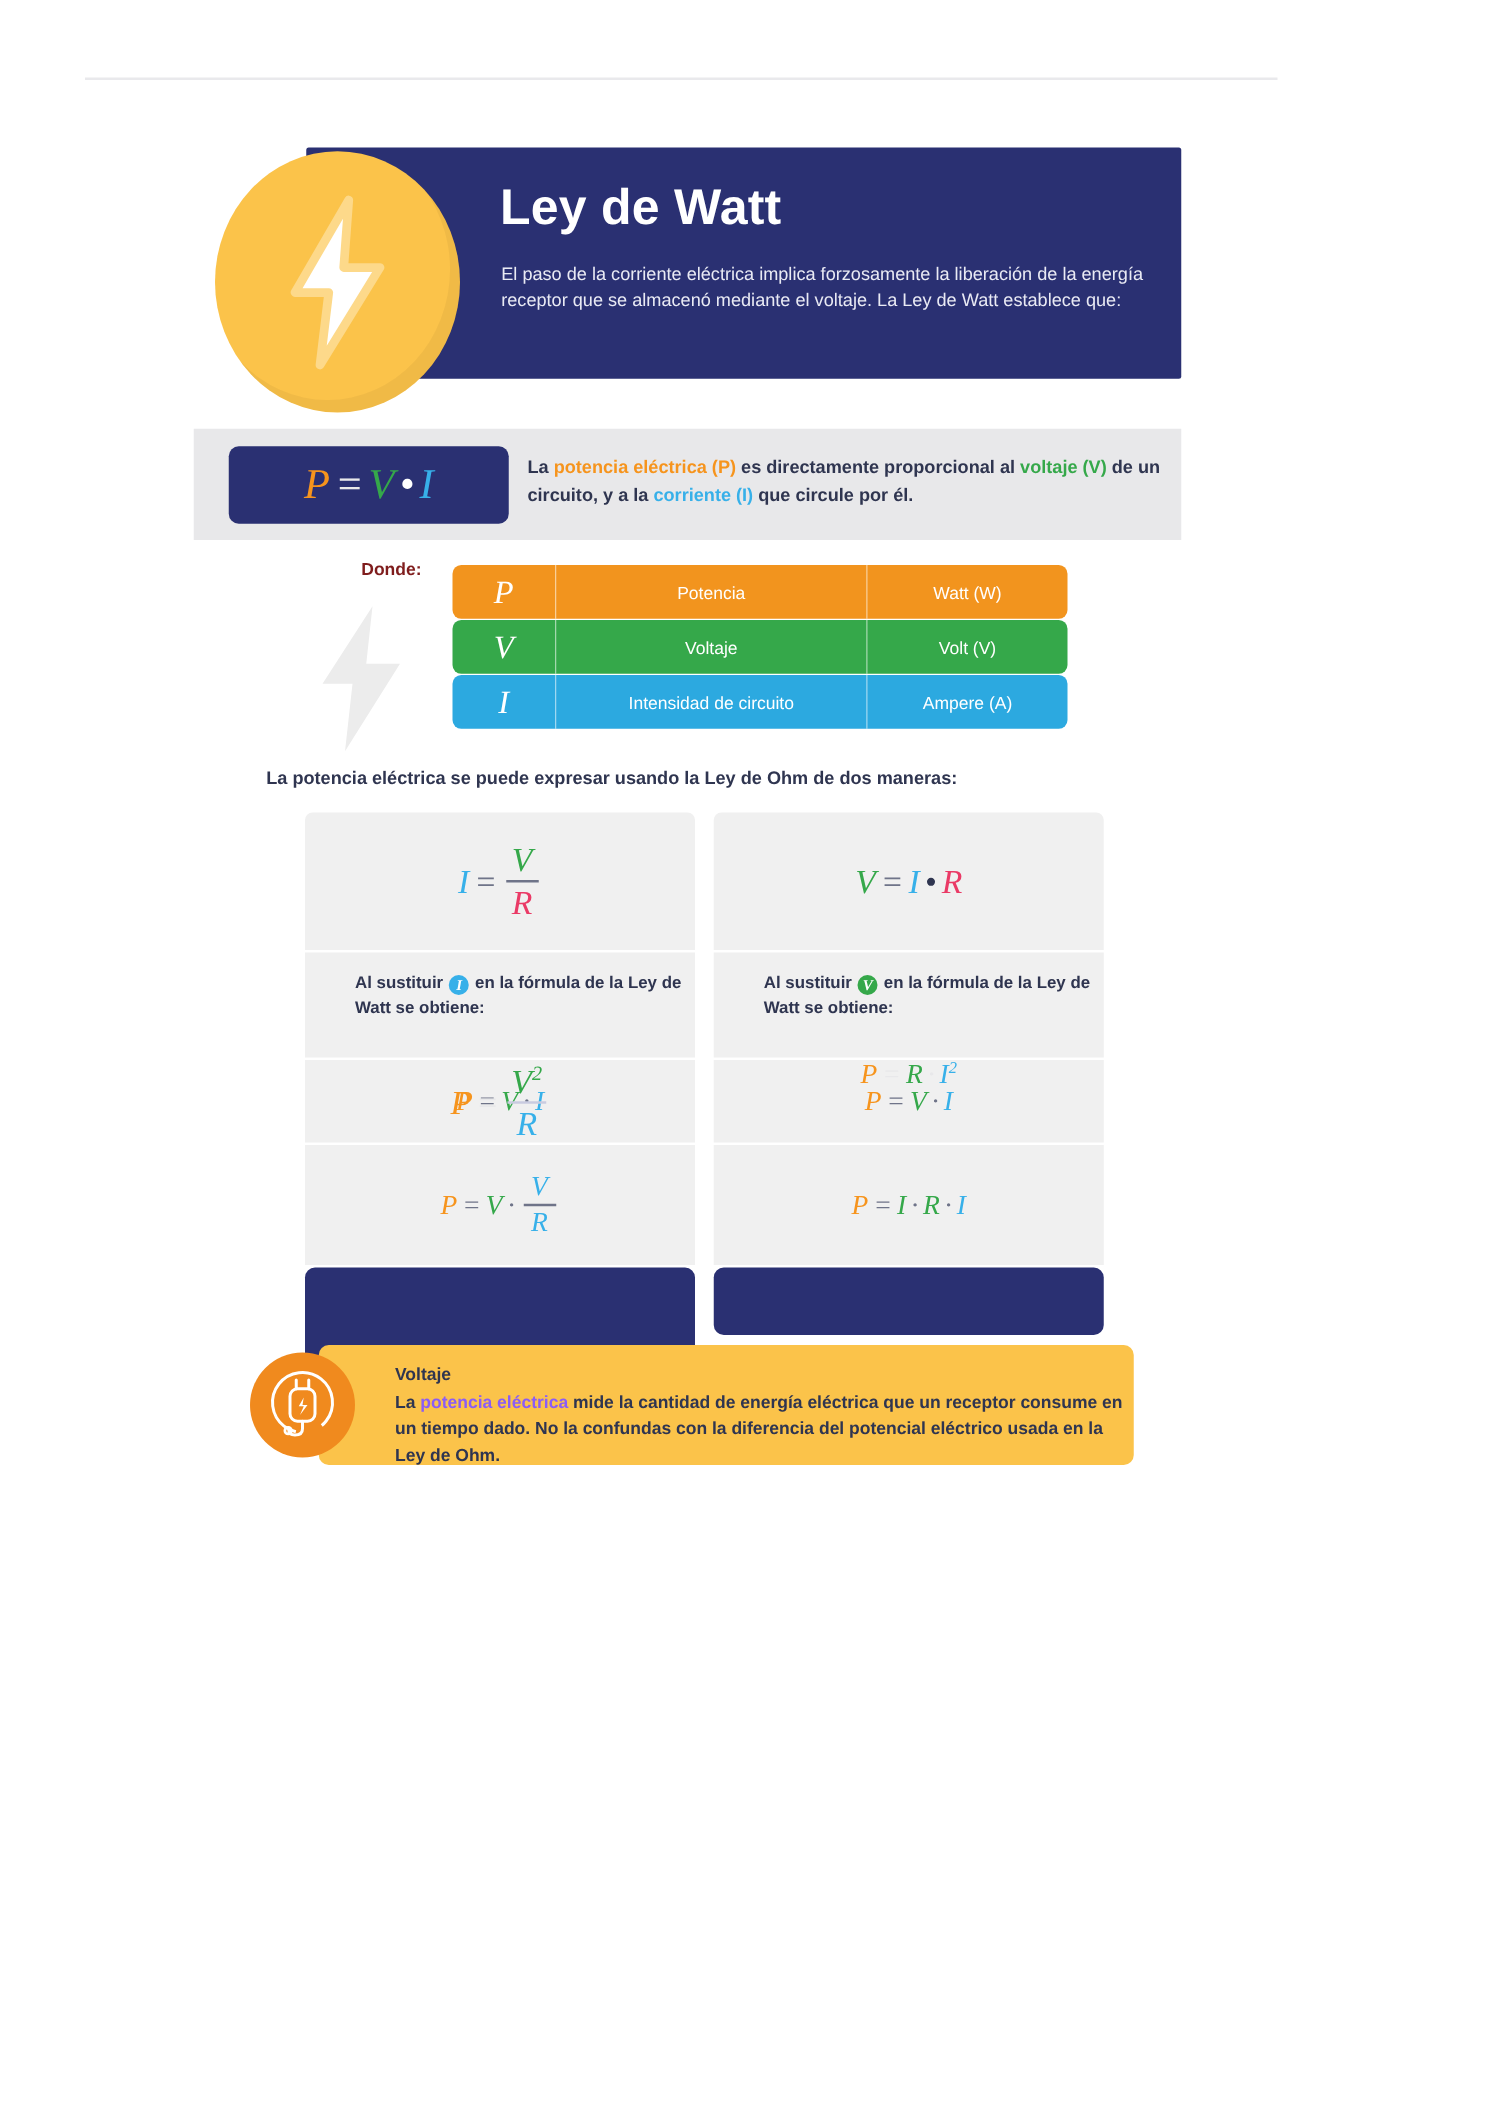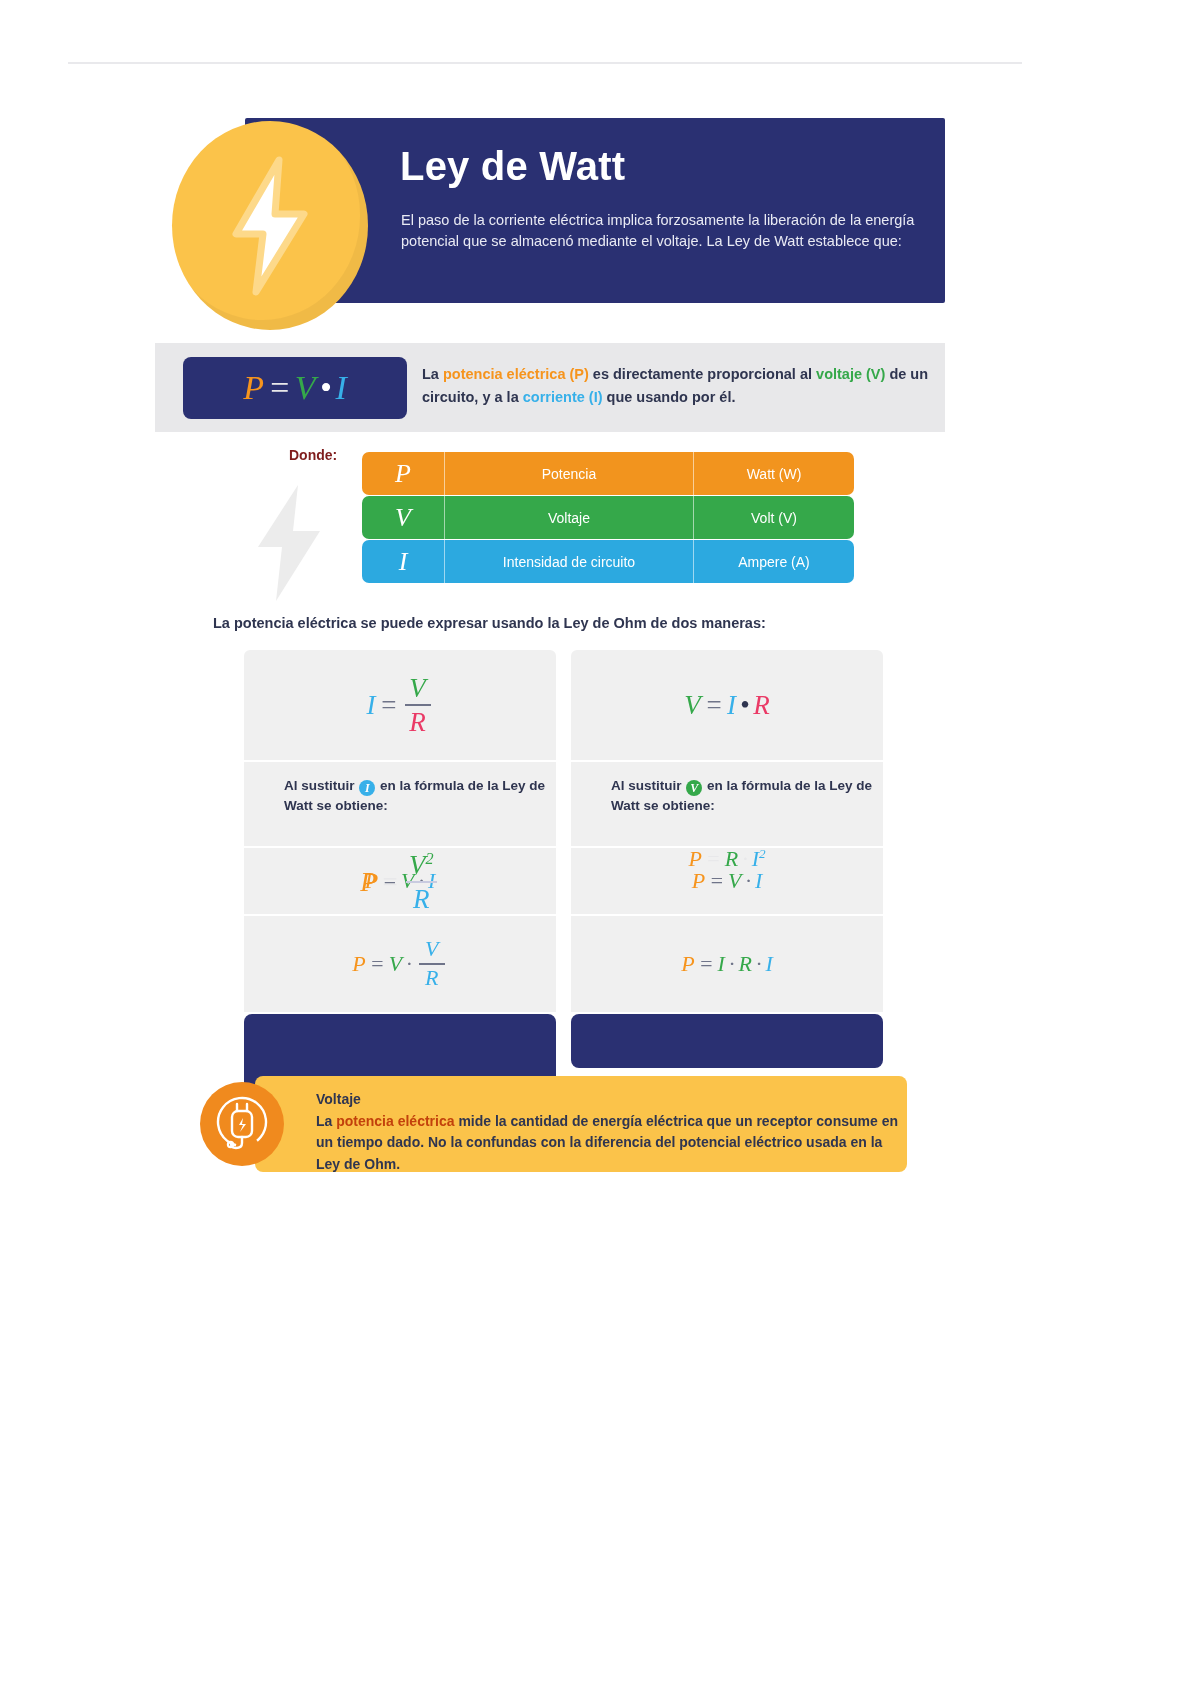--- a/index.html
+++ b/index.html
@@ -339,54 +339,54 @@
     position: absolute;
     left: 316px;
     top: 1089px;
     width: 590px;
     font-size: 14px;
     line-height: 21.5px;
     color: #2f3550;
     font-weight: bold;
   }
   .remember-title { display: block; }
-  .hl { color: #c2410c; }
+  .hl { color: #8b5cf6; }
 </style>
 </head>
 <body>
 
 <div class="page">
 
   <div class="page-rule"></div>
 
   <div class="content">
 
     <div class="hero">
       <div class="hero-title">Ley de Watt</div>
-      <div class="hero-sub">El paso de la corriente eléctrica implica forzosamente la liberación de la energía potencial que se almacenó mediante el voltaje. La Ley de Watt establece que:</div>
+      <div class="hero-sub">El paso de la corriente eléctrica implica forzosamente la liberación de la energía receptor que se almacenó mediante el voltaje. La Ley de Watt establece que:</div>
     </div>
 
     <div class="hero-badge">
       <svg width="108" height="140" viewBox="0 0 108 140" aria-hidden="true">
         <path d="M63 4 L20 78 L47 78 L40 136 L88 58 L59 58 Z" fill="#ffffff" stroke="#fdd98a" stroke-width="7" stroke-linejoin="round"></path>
       </svg>
     </div>
 
     <div class="strip">
       <div class="strip-box">
         <div class="eq">
           <span class="c-p">P</span>
           <span class="c-eq">=</span>
           <span class="c-v">V</span>
           <span class="c-dot-w">•</span>
           <span class="c-i">I</span>
         </div>
       </div>
       <div class="strip-text">
-        <span>La </span><span class="c-p">potencia eléctrica (P)</span><span> es directamente proporcional al </span><span class="c-v">voltaje (V)</span><span> de un circuito, y a la </span><span class="c-i">corriente (I)</span><span> que usando por él.</span>
+        <span>La </span><span class="c-p">potencia eléctrica (P)</span><span> es directamente proporcional al </span><span class="c-v">voltaje (V)</span><span> de un circuito, y a la </span><span class="c-i">corriente (I)</span><span> que circule por él.</span>
       </div>
     </div>
 
     <div class="donde-label">Donde:</div>
 
     <div class="ghost-bolt">
       <svg width="86" height="120" viewBox="0 0 86 120" aria-hidden="true">
         <path d="M52 2 L12 64 L36 64 L30 118 L74 48 L47 48 Z" fill="#ececec"></path>
       </svg>
     </div>

